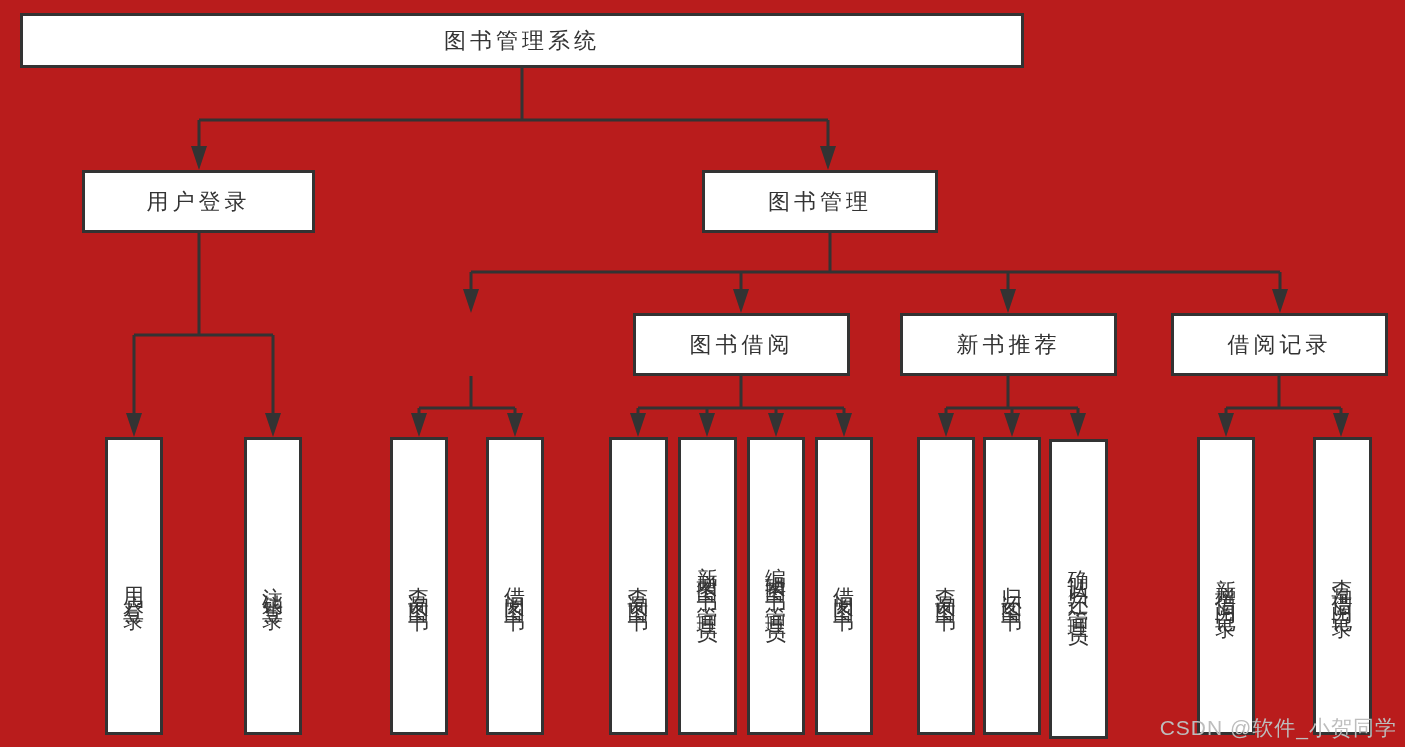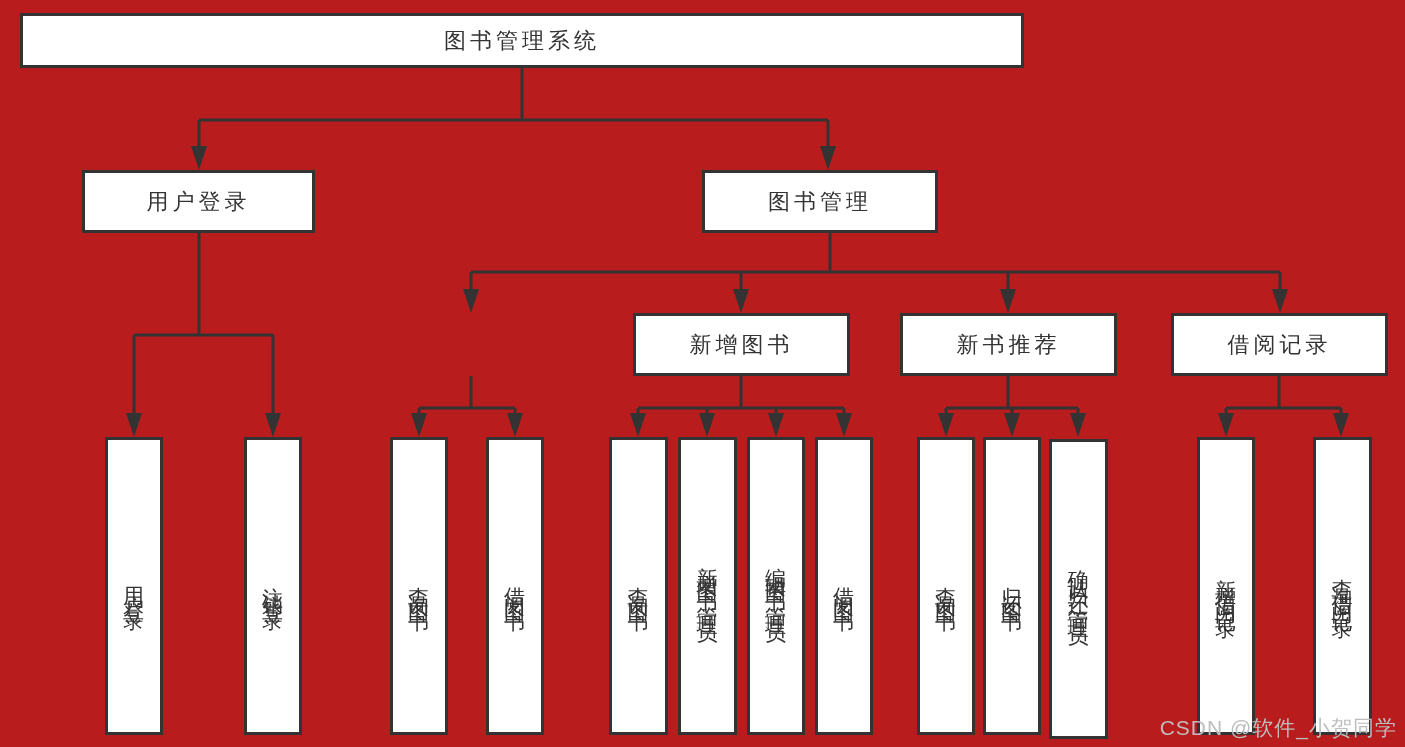--- a/index.html
+++ b/index.html
@@ -111,21 +111,21 @@
   </div>
 
   <div class="node h-node" style="left:82px;top:170px;width:233px;height:63px">
     <span>用户登录</span>
   </div>
   <div class="node h-node" style="left:702px;top:170px;width:236px;height:63px">
     <span>图书管理</span>
   </div>
 
   <div class="node h-node" style="left:633px;top:313px;width:217px;height:63px">
-    <span>新增图书</span>
+    <span>图书借阅</span>
   </div>
   <div class="node h-node" style="left:900px;top:313px;width:217px;height:63px">
     <span>新书推荐</span>
   </div>
   <div class="node h-node" style="left:1171px;top:313px;width:217px;height:63px">
     <span>借阅记录</span>
   </div>
 
   <div class="node v-node" style="left:105px;top:437px;width:58px;height:298px">
     <span>用户登录</span>

